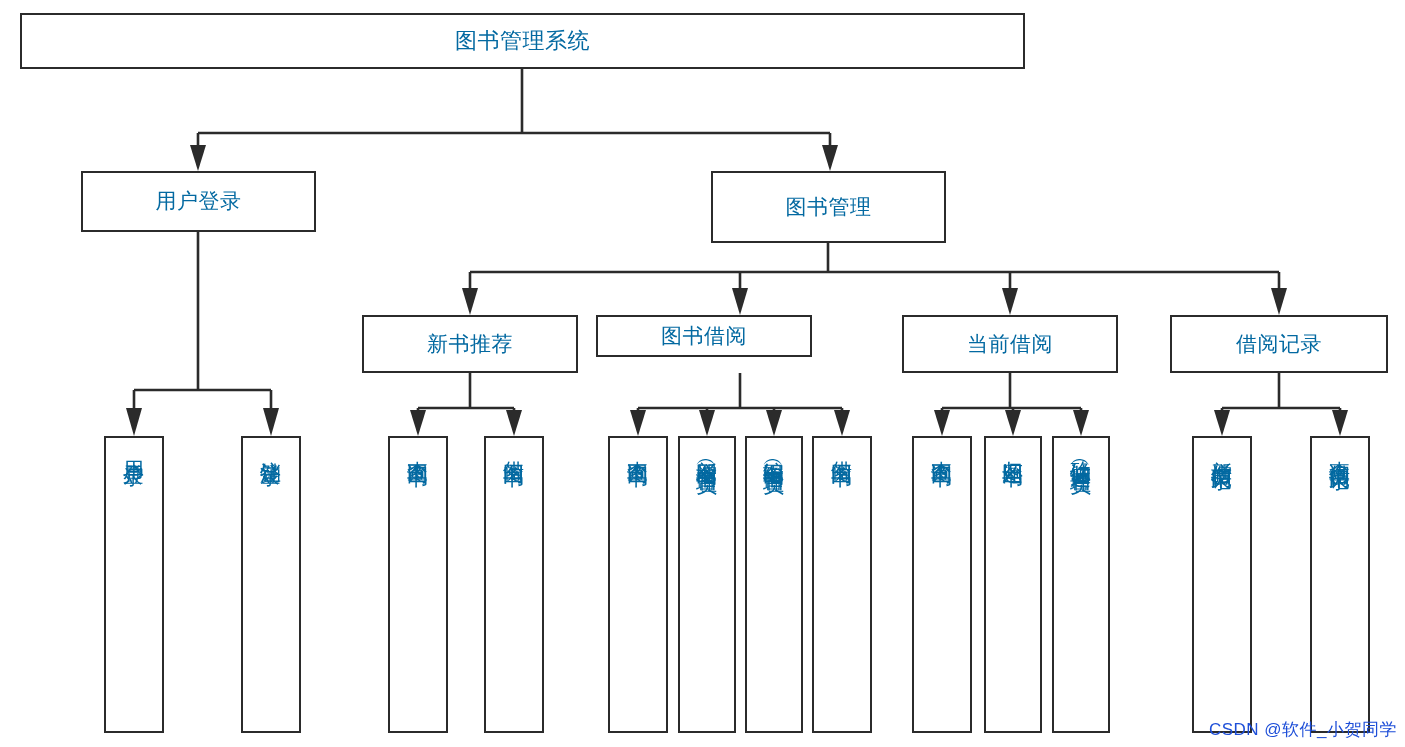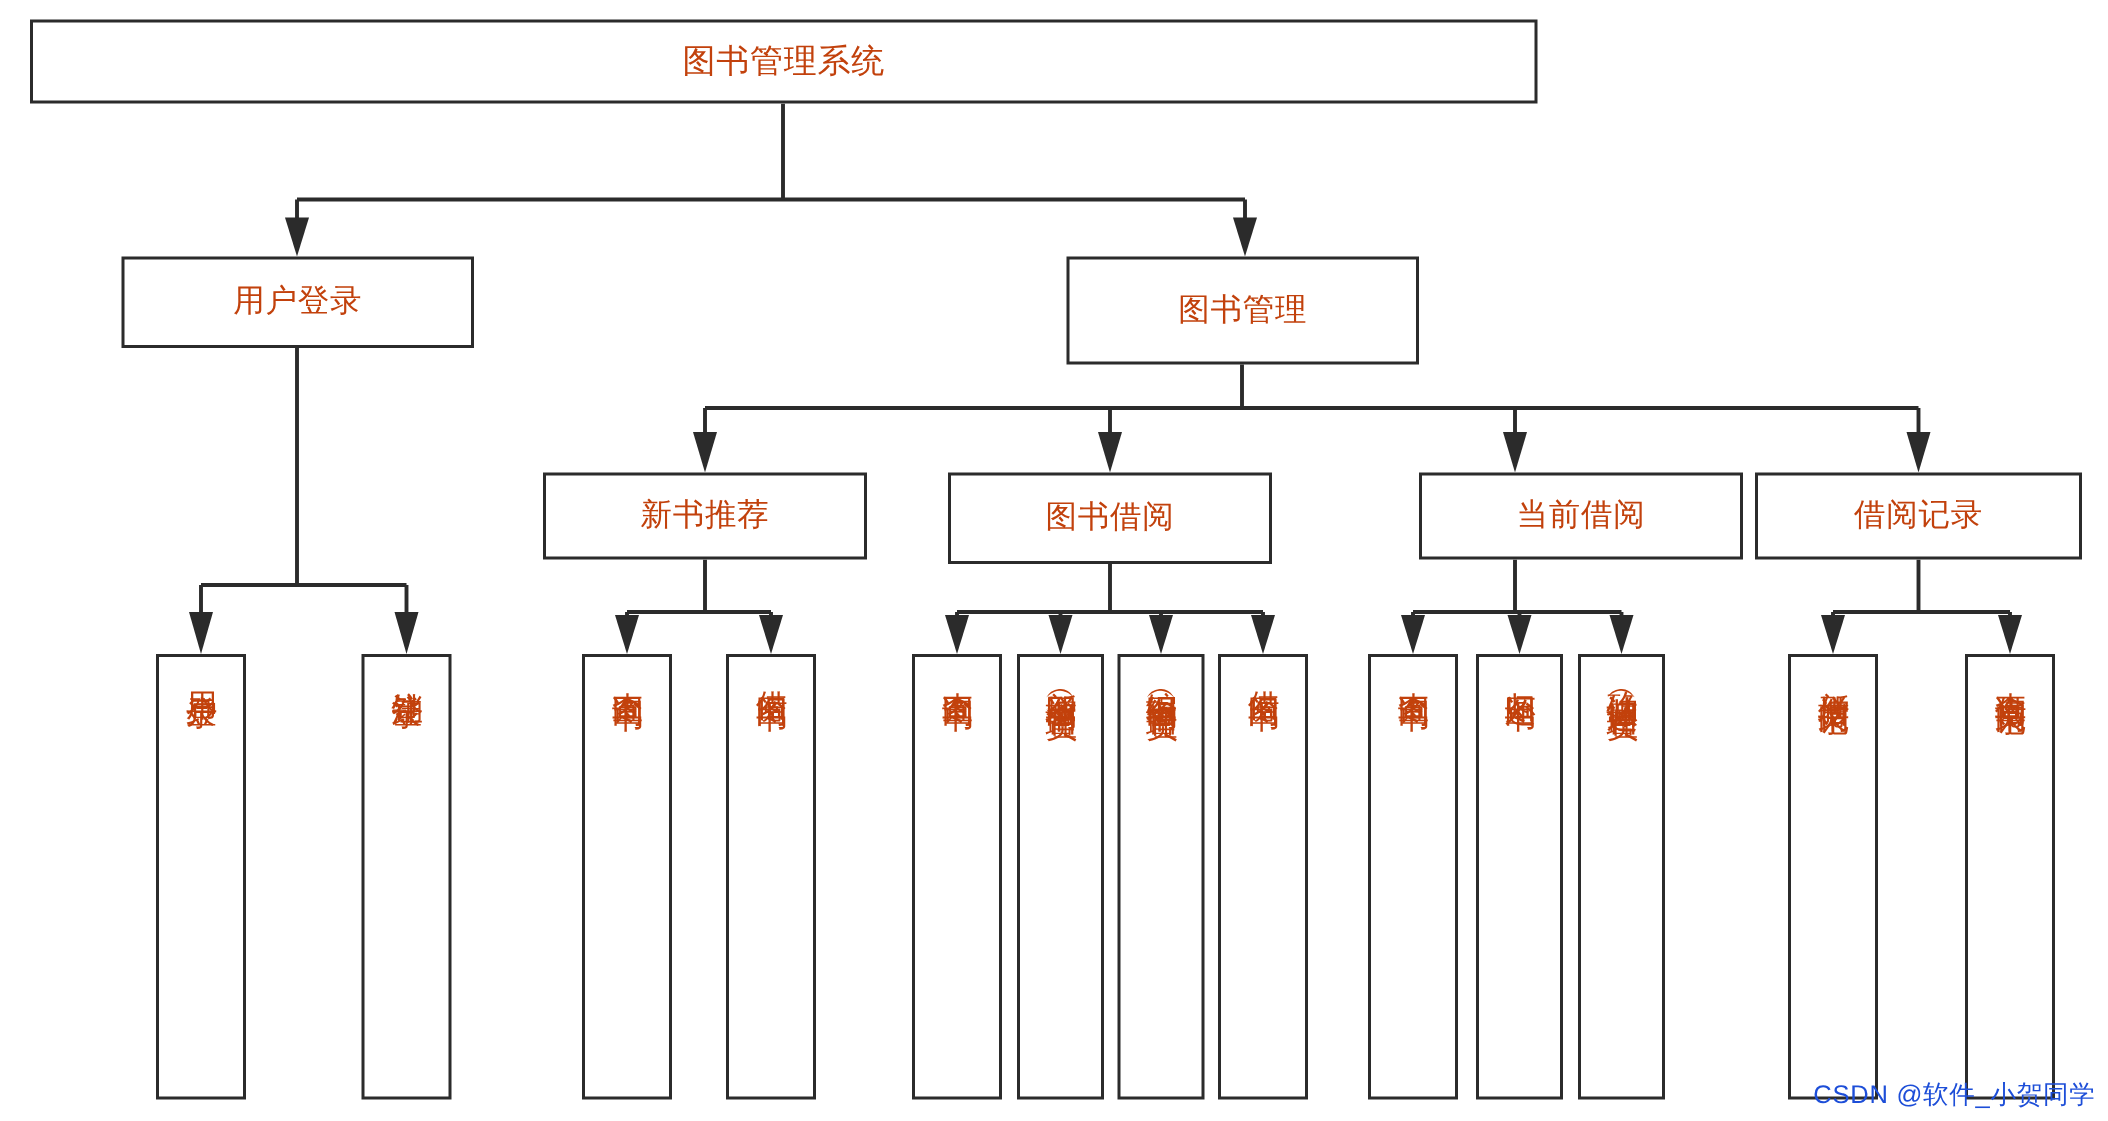--- a/index.html
+++ b/index.html
@@ -13,21 +13,21 @@
   .node-box{
     position:absolute;
     box-sizing:border-box;
     background:#ffffff;
     border:2px solid #2b2b2b;
     display:flex;
     align-items:center;
     justify-content:center;
   }
   .node-label{
-    color:#c2410c;
+    color:#0369a1;
     font-size:21px;
     line-height:1.15;
     white-space:nowrap;
     letter-spacing:0.5px;
   }
   .root .node-label{font-size:22px;}
   .leaf{padding:6px 2px;}
   .leaf .node-label{
     writing-mode:vertical-rl;
     text-orientation:upright;
@@ -136,24 +136,24 @@
 <div class="node-box" style="left:81px;top:171px;width:235px;height:61px;">
   <span class="node-label">用户登录</span>
 </div>
 <div class="node-box" style="left:711px;top:171px;width:235px;height:72px;">
   <span class="node-label">图书管理</span>
 </div>
 
 <div class="node-box" style="left:362px;top:315px;width:216px;height:58px;">
   <span class="node-label">新书推荐</span>
 </div>
-<div class="node-box" style="left:632px;top:315px;width:216px;height:61px;">
+<div class="node-box" style="left:596px;top:315px;width:216px;height:42px;">
   <span class="node-label">图书借阅</span>
 </div>
-<div class="node-box" style="left:902px;top:315px;width:216px;height:58px;margin-left:44px;">
+<div class="node-box" style="left:902px;top:315px;width:216px;height:58px;">
   <span class="node-label">当前借阅</span>
 </div>
 <div class="node-box" style="left:1170px;top:315px;width:218px;height:58px;">
   <span class="node-label">借阅记录</span>
 </div>
 
 <div class="node-box leaf" style="left:104px;top:436px;width:60px;height:297px;">
   <span class="node-label">用户登录</span>
 </div>
 <div class="node-box leaf" style="left:241px;top:436px;width:60px;height:297px;">

